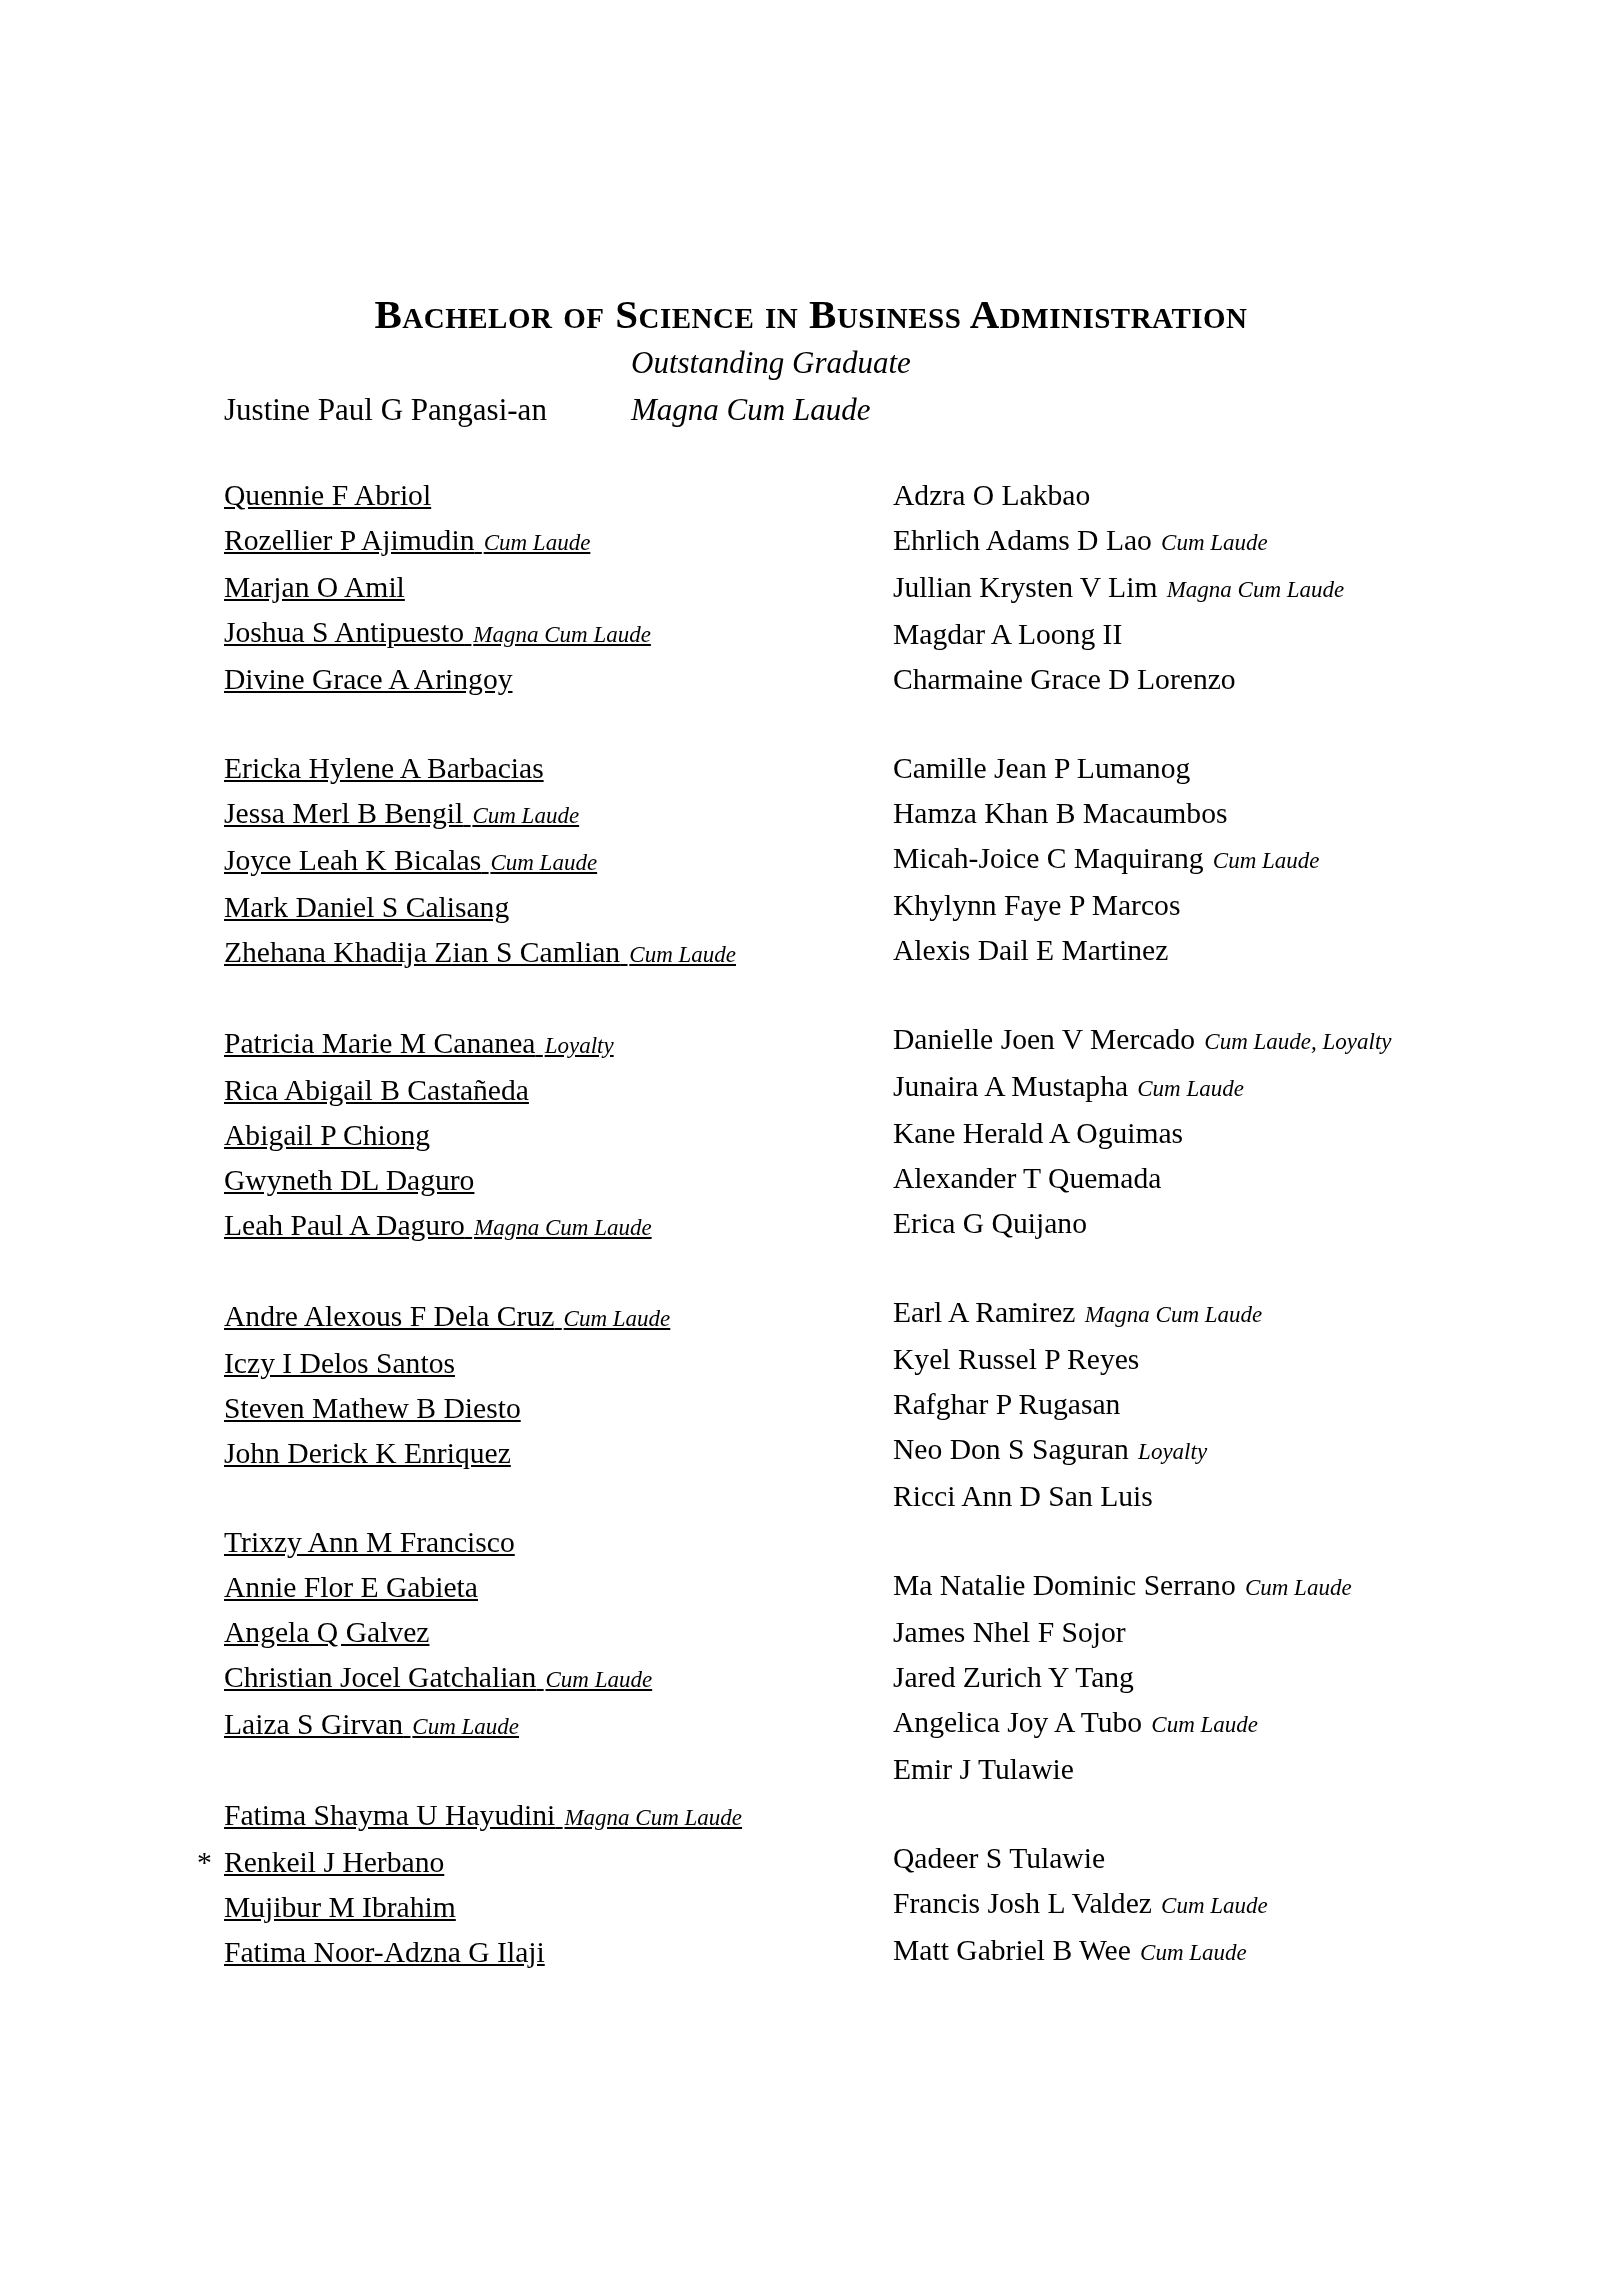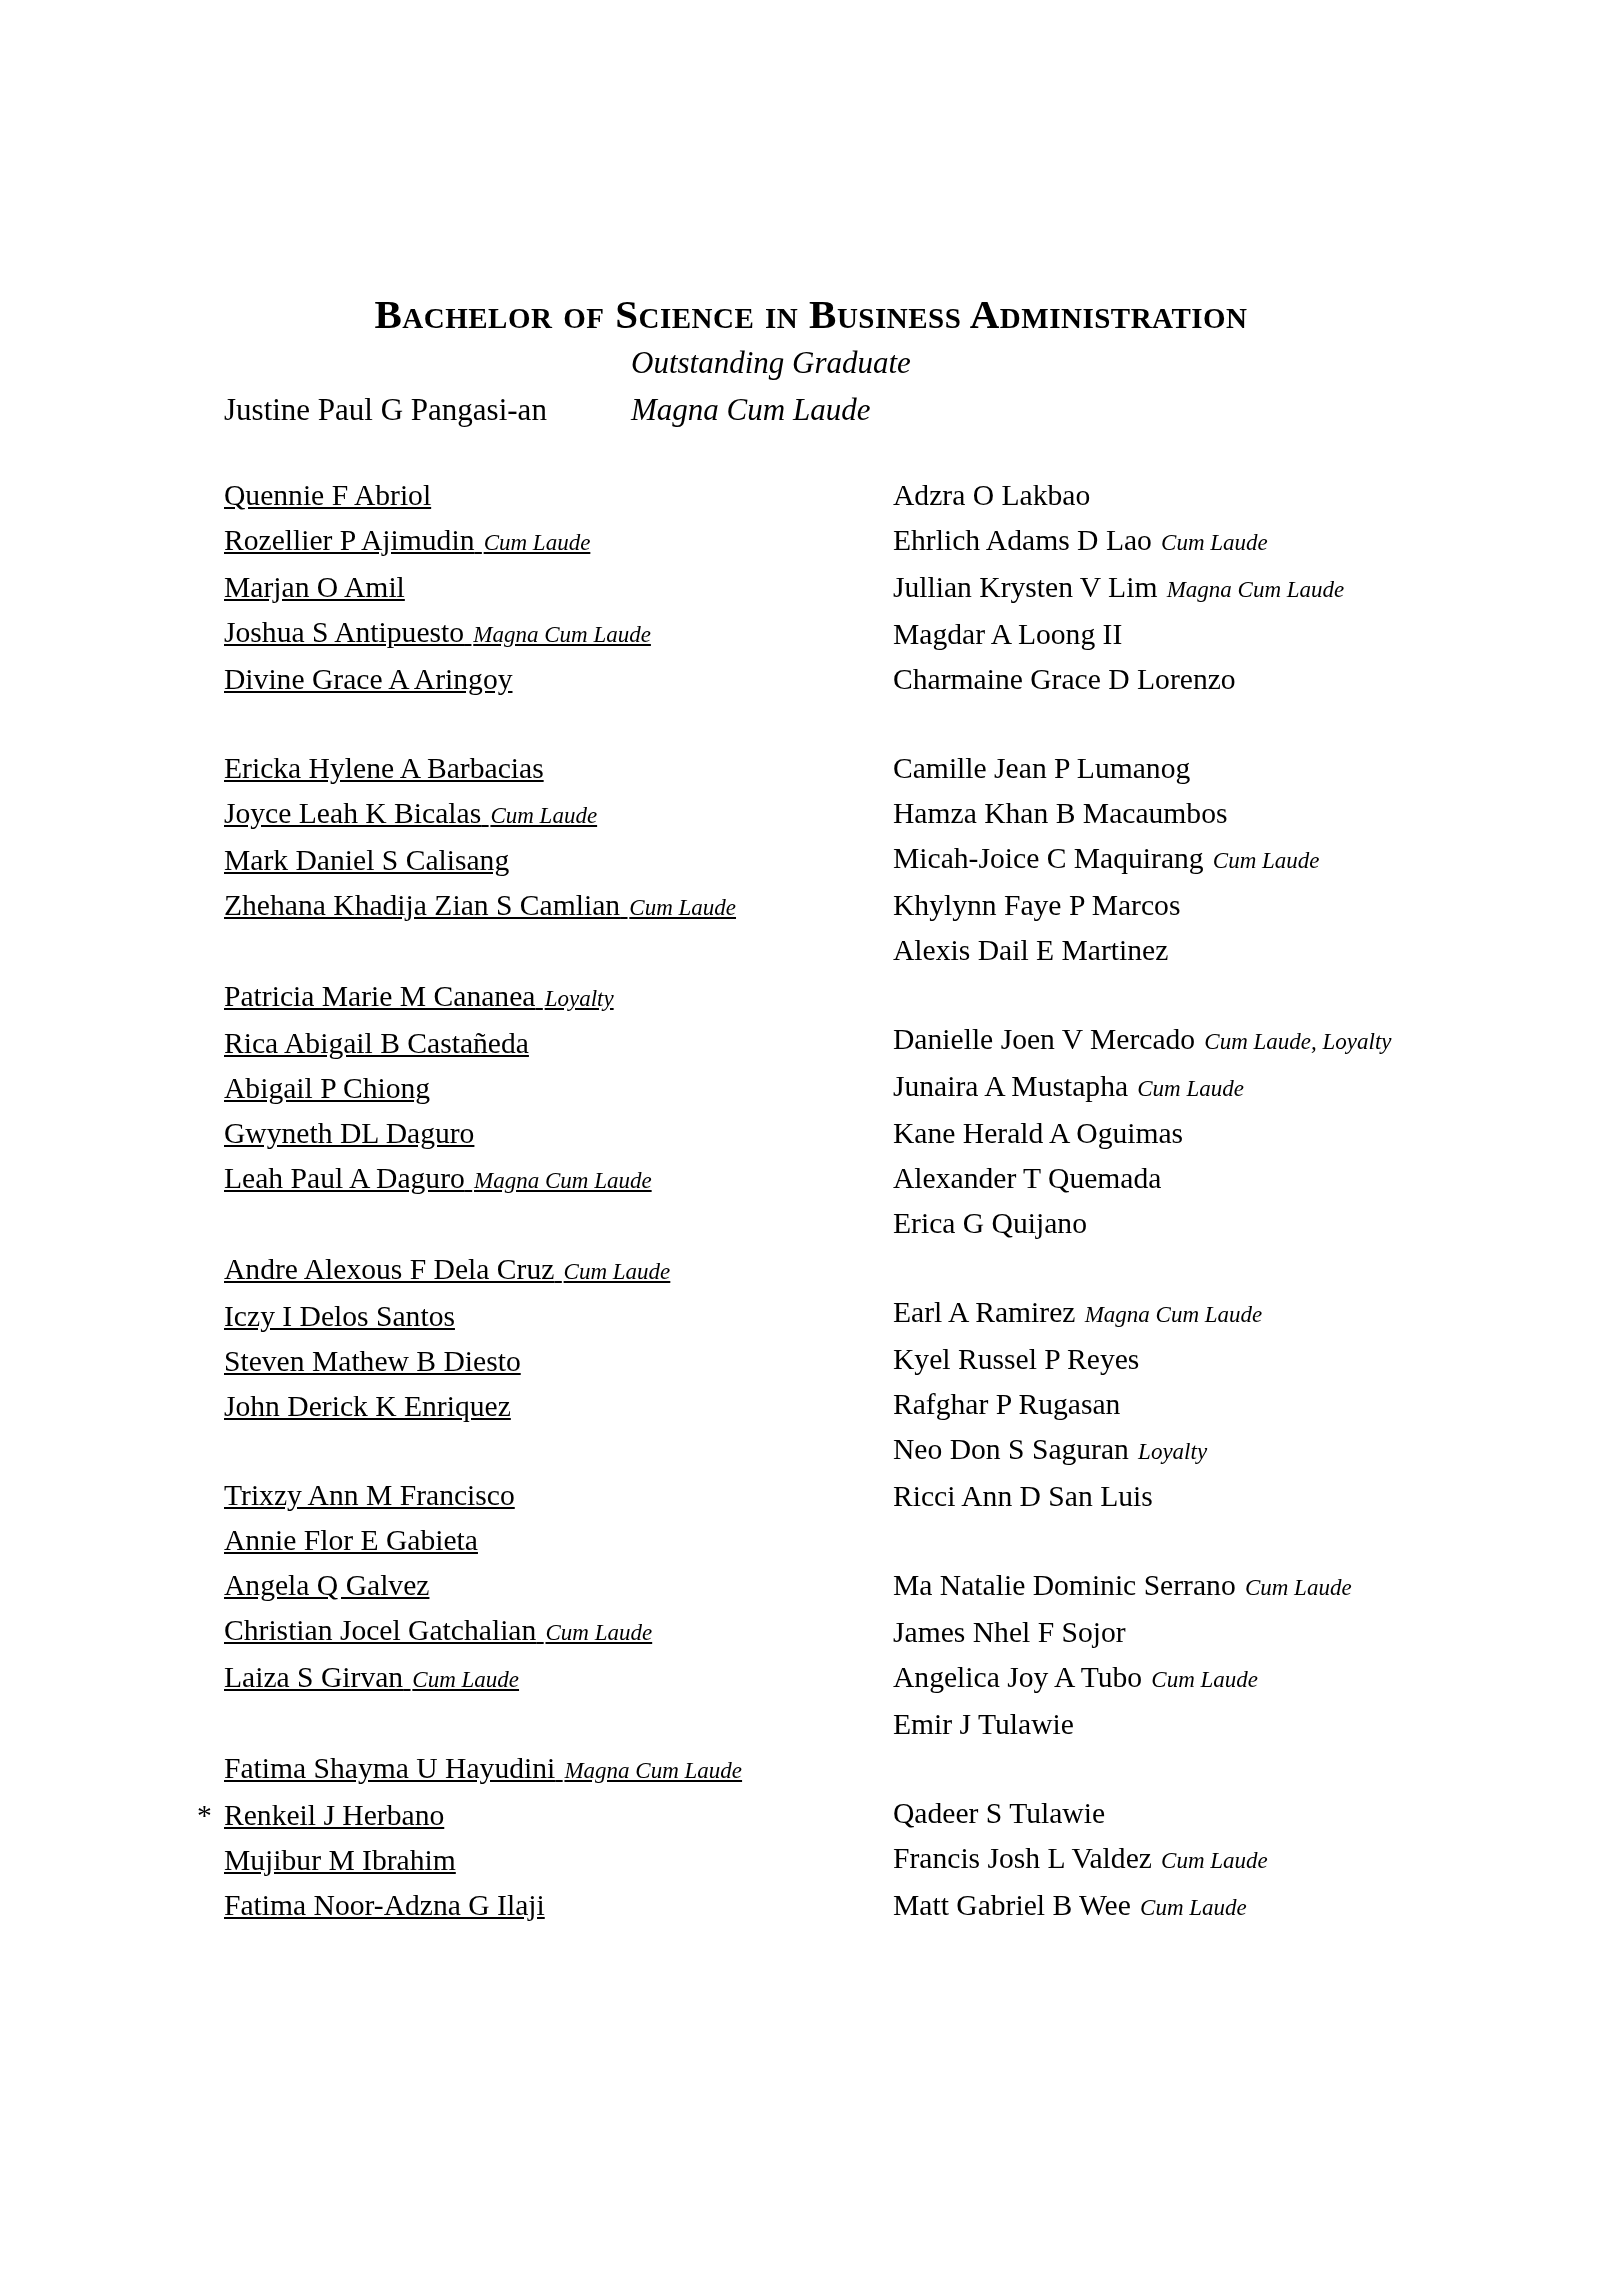--- a/index.html
+++ b/index.html
@@ -129,20 +129,21 @@
     <div class="column column-left">
         <div class="group">
           <div class="entry"><span class="marker"></span><span>Quennie F Abriol</span></div>
           <div class="entry"><span class="marker"></span><span>Rozellier P Ajimudin</span> <span class="honor">Cum Laude</span></div>
           <div class="entry"><span class="marker"></span><span>Marjan O Amil</span></div>
           <div class="entry"><span class="marker"></span><span>Joshua S Antipuesto</span> <span class="honor">Magna Cum Laude</span></div>
           <div class="entry"><span class="marker"></span><span>Divine Grace A Aringoy</span></div>
         </div>
         <div class="group">
           <div class="entry"><span class="marker"></span><span>Ericka Hylene A Barbacias</span></div>
+          <div class="entry"><span class="marker"></span><span>Jessa Merl B Bengil</span> <span class="honor">Cum Laude</span></div>
           <div class="entry"><span class="marker"></span><span>Joyce Leah K Bicalas</span> <span class="honor">Cum Laude</span></div>
           <div class="entry"><span class="marker"></span><span>Mark Daniel S Calisang</span></div>
           <div class="entry"><span class="marker"></span><span>Zhehana Khadija Zian S Camlian</span> <span class="honor">Cum Laude</span></div>
         </div>
         <div class="group">
           <div class="entry"><span class="marker"></span><span>Patricia Marie M Cananea</span> <span class="honor">Loyalty</span></div>
           <div class="entry"><span class="marker"></span><span>Rica Abigail B Castañeda</span></div>
           <div class="entry"><span class="marker"></span><span>Abigail P Chiong</span></div>
           <div class="entry"><span class="marker"></span><span>Gwyneth DL Daguro</span></div>
           <div class="entry"><span class="marker"></span><span>Leah Paul A Daguro</span> <span class="honor">Magna Cum Laude</span></div>
@@ -192,20 +193,21 @@
         <div class="group">
           <div class="entry"><span class="marker"></span><span>Earl A Ramirez</span> <span class="honor">Magna Cum Laude</span></div>
           <div class="entry"><span class="marker"></span><span>Kyel Russel P Reyes</span></div>
           <div class="entry"><span class="marker"></span><span>Rafghar P Rugasan</span></div>
           <div class="entry"><span class="marker"></span><span>Neo Don S Saguran</span> <span class="honor">Loyalty</span></div>
           <div class="entry"><span class="marker"></span><span>Ricci Ann D San Luis</span></div>
         </div>
         <div class="group">
           <div class="entry"><span class="marker"></span><span>Ma Natalie Dominic Serrano</span> <span class="honor">Cum Laude</span></div>
           <div class="entry"><span class="marker"></span><span>James Nhel F Sojor</span></div>
+          <div class="entry"><span class="marker"></span><span>Jared Zurich Y Tang</span></div>
           <div class="entry"><span class="marker"></span><span>Angelica Joy A Tubo</span> <span class="honor">Cum Laude</span></div>
           <div class="entry"><span class="marker"></span><span>Emir J Tulawie</span></div>
         </div>
         <div class="group">
           <div class="entry"><span class="marker"></span><span>Qadeer S Tulawie</span></div>
           <div class="entry"><span class="marker"></span><span>Francis Josh L Valdez</span> <span class="honor">Cum Laude</span></div>
           <div class="entry"><span class="marker"></span><span>Matt Gabriel B Wee</span> <span class="honor">Cum Laude</span></div>
         </div>
       </div>
   </div>

